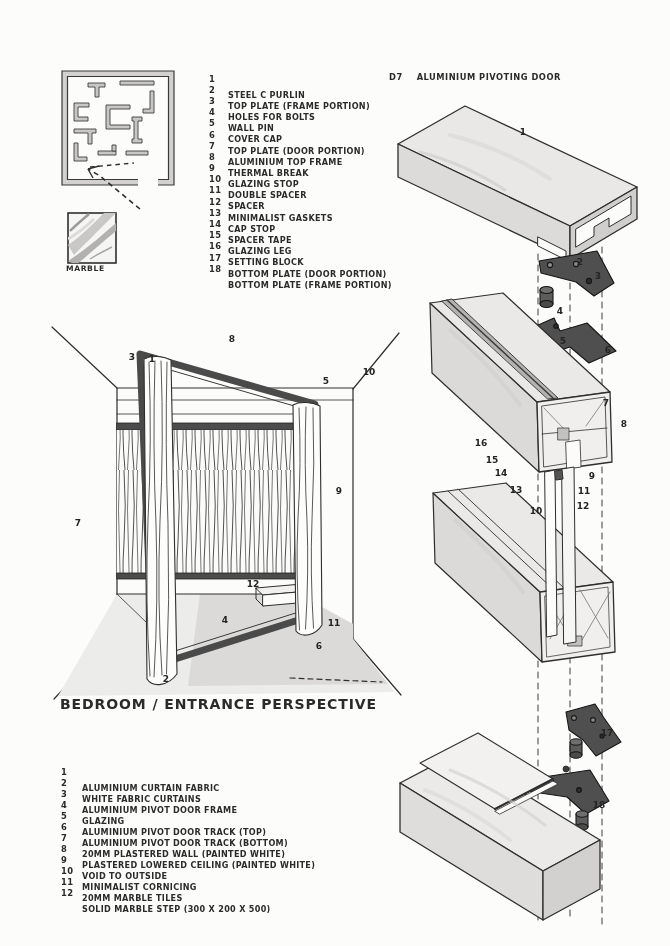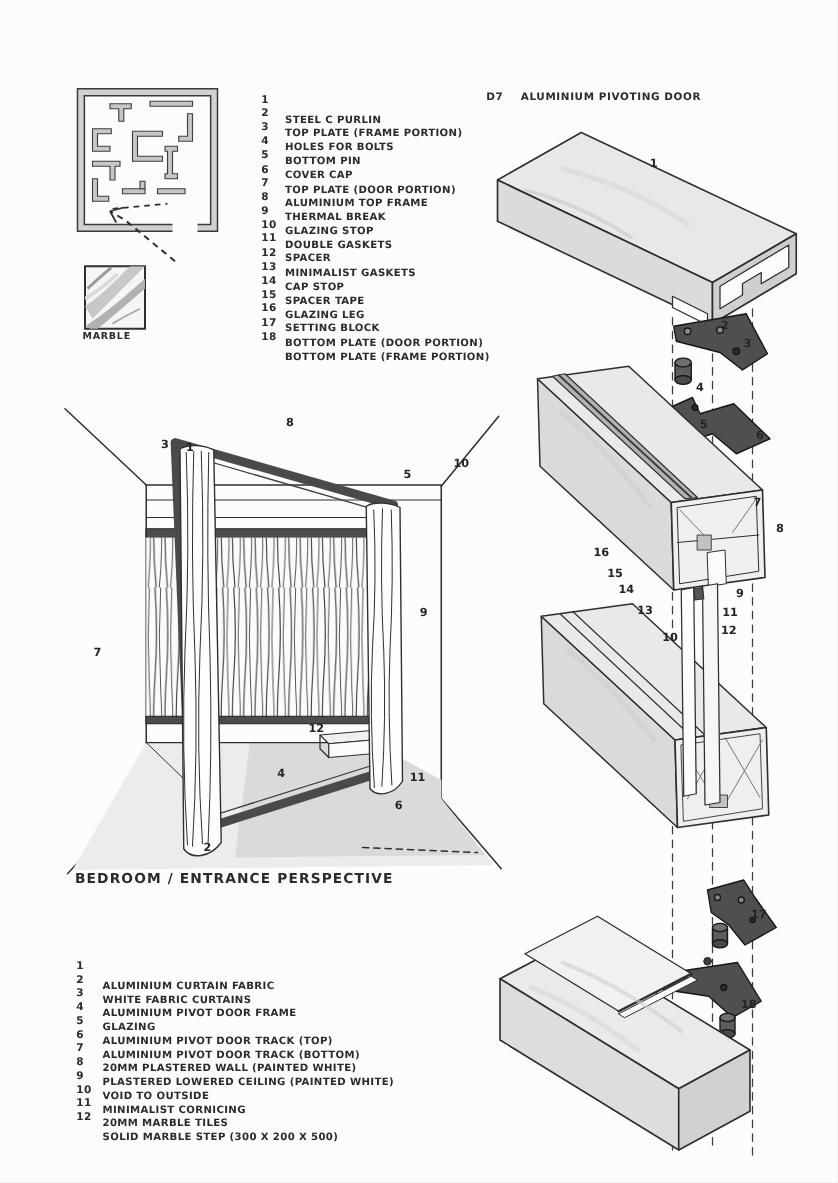--- a/index.html
+++ b/index.html
@@ -15,21 +15,21 @@
   .lrow{display:flex;align-items:center;height:11.2px;font-size:8.1px;
         letter-spacing:.3px;white-space:nowrap;}
   #legend-persp .lrow{height:11.0px;}
   .ln{flex:none;width:19px;font-weight:bold;font-size:8.4px;}
   #legend-persp .ln{width:21px;}
   .lt{font-weight:600;margin-top:32px;}
   #d7{position:absolute;left:389px;top:72px;display:flex;gap:14px;font-size:8.3px;
       letter-spacing:.5px;white-space:nowrap;}
   #d7 .code{font-weight:bold;}
   #d7 .dlabel{font-weight:600;}
-  .caption{position:absolute;left:60px;top:696px;font-size:11px;letter-spacing:.9px;
+  .caption{position:absolute;left:60px;top:696px;font-size:14px;letter-spacing:.9px;
            font-weight:600;white-space:nowrap;}
   .marble-label{position:absolute;left:66px;top:264px;font-size:7.6px;letter-spacing:.6px;
            font-weight:600;}
   .callout-layer{position:absolute;inset:0;pointer-events:none;}
   .co{position:absolute;transform:translate(-50%,-50%);font-size:9px;font-weight:bold;
       color:#242424;line-height:1;}
 </style>
 </head>
 <body>
 
@@ -90,21 +90,21 @@
         <span class="lt">TOP PLATE (FRAME PORTION)</span>
       </div>
 
       <div class="lrow">
         <span class="ln">3</span>
         <span class="lt">HOLES FOR BOLTS</span>
       </div>
 
       <div class="lrow">
         <span class="ln">4</span>
-        <span class="lt">BOTTOM PIN</span>
+        <span class="lt">WALL PIN</span>
       </div>
 
       <div class="lrow">
         <span class="ln">5</span>
         <span class="lt">COVER CAP</span>
       </div>
 
       <div class="lrow">
         <span class="ln">6</span>
         <span class="lt">TOP PLATE (DOOR PORTION)</span>
@@ -120,21 +120,21 @@
         <span class="lt">THERMAL BREAK</span>
       </div>
 
       <div class="lrow">
         <span class="ln">9</span>
         <span class="lt">GLAZING STOP</span>
       </div>
 
       <div class="lrow">
         <span class="ln">10</span>
-        <span class="lt">DOUBLE GASKETS</span>
+        <span class="lt">DOUBLE SPACER</span>
       </div>
 
       <div class="lrow">
         <span class="ln">11</span>
         <span class="lt">SPACER</span>
       </div>
 
       <div class="lrow">
         <span class="ln">12</span>
         <span class="lt">MINIMALIST GASKETS</span>

